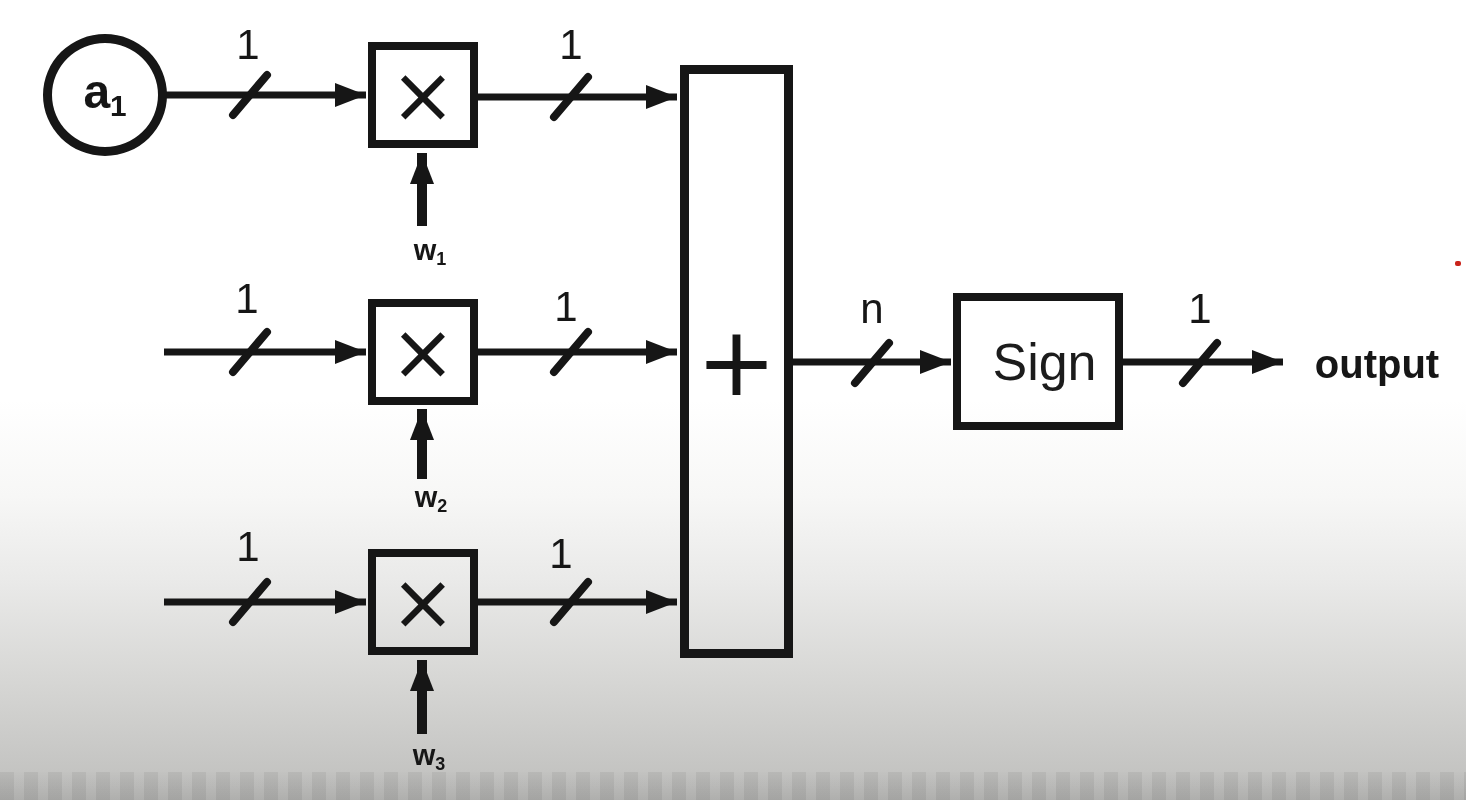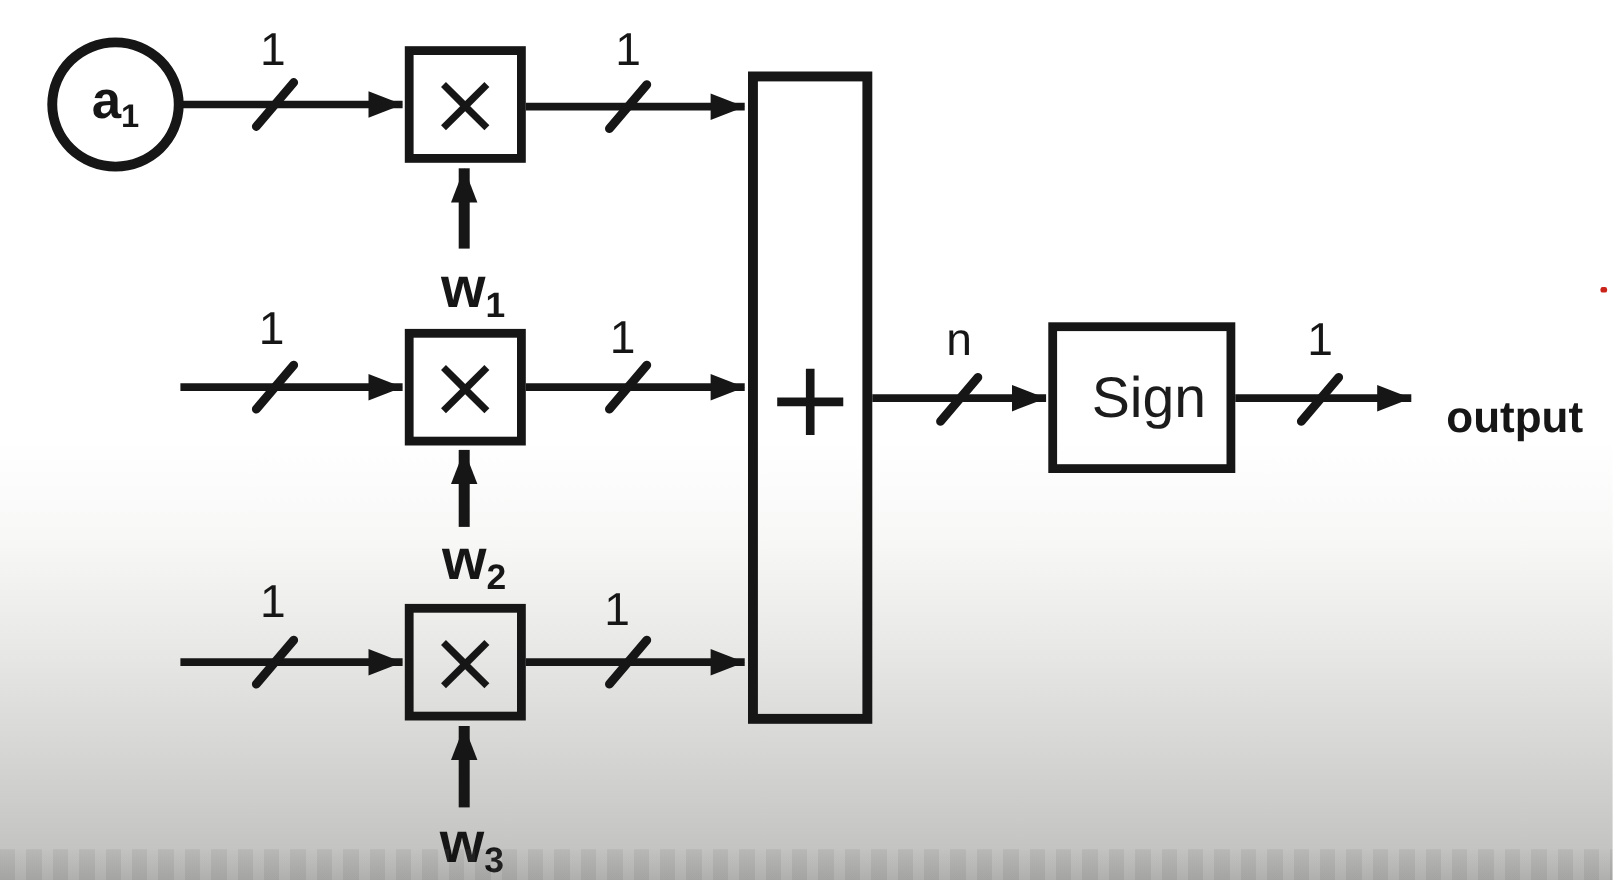--- a/index.html
+++ b/index.html
@@ -95,30 +95,29 @@
   .bus-label {
     position: absolute;
     transform: translateX(-50%);
     font-size: 42px; line-height: 1;
     font-weight: normal;
   }
 
   .w-label {
     position: absolute;
     transform: translateX(-50%);
-    font-size: 52px; line-height: 1;
+    font-size: 29px; line-height: 1;
     font-weight: bold;
   }
 
   .output-label {
     position: absolute;
     transform: translateX(-50%);
     font-size: 40px; line-height: 1;
     font-weight: bold;
-    margin-top: 16px;
   }
 
   .red-dot {
     position: absolute;
     left: 1455px; top: 261px;
     width: 6px; height: 5px;
     border-radius: 2px;
     background: var(--red-dot);
   }
 </style>

